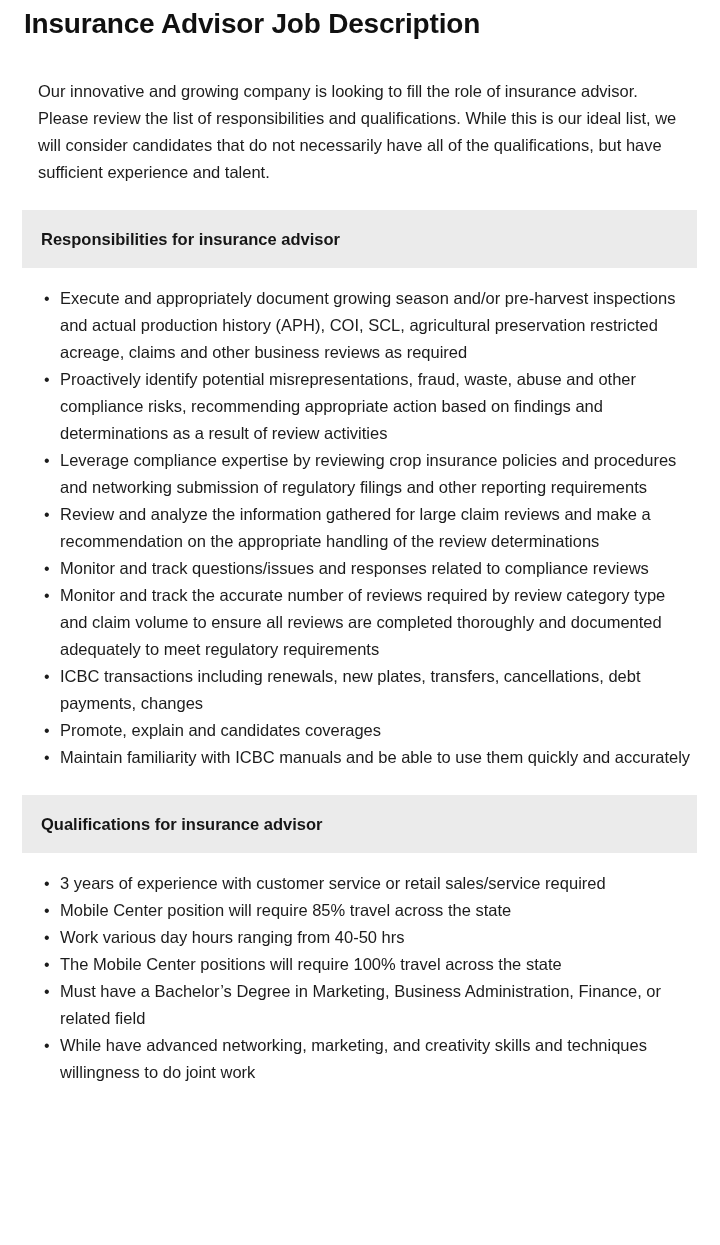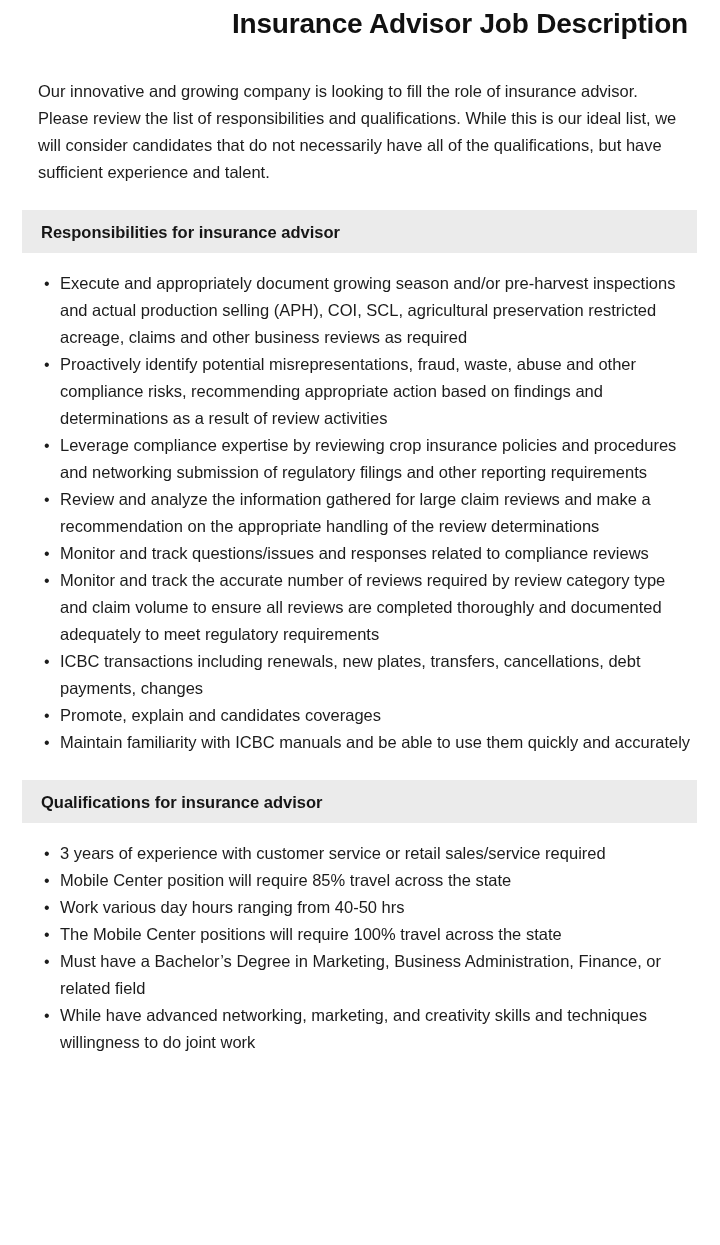--- a/index.html
+++ b/index.html
@@ -15,42 +15,42 @@
     overflow: hidden;
   }
   .page {
     width: 720px;
     box-sizing: border-box;
     padding: 0;
   }
   .doc-title {
     font-size: 28px;
     font-weight: bold;
-    text-align: right;
+    text-align: left;
     letter-spacing: -0.2px;
     color: #111111;
     margin: 0;
     padding: 6px 32px 0 24px;
     line-height: 36px;
   }
   .intro {
     margin: 14px;
     padding: 22px 23px 0 24px;
     font-size: 16.5px;
     line-height: 27px;
     color: #1c1c1c;
   }
   .section {
     margin: 0;
     padding: 0;
   }
   .section-header {
     margin: 24px 23px 0 22px;
     background: #ebebeb;
-    height: 43px;
+    height: 58px;
     display: flex;
     align-items: center;
     padding: 0 0 0 19px;
     box-sizing: border-box;
   }
   .section-header-label {
     font-size: 16.5px;
     font-weight: 600;
     color: #161616;
     line-height: 20px;
@@ -85,21 +85,21 @@
 
   <h1 class="doc-title">Insurance Advisor Job Description</h1>
 
   <p class="intro">Our innovative and growing company is looking to fill the role of insurance advisor. Please review the list of responsibilities and qualifications. While this is our ideal list, we will consider candidates that do not necessarily have all of the qualifications, but have sufficient experience and talent.</p>
 
   <div class="section">
     <div class="section-header">
       <span class="section-header-label">Responsibilities for insurance advisor</span>
     </div>
     <ul class="bullet-list">
-      <li>Execute and appropriately document growing season and/or pre-harvest inspections and actual production selling (APH), COI, SCL, agricultural preservation restricted acreage, claims and other business reviews as required</li>
+      <li>Execute and appropriately document growing season and/or pre-harvest inspections and actual production history (APH), COI, SCL, agricultural preservation restricted acreage, claims and other business reviews as required</li>
       <li>Proactively identify potential misrepresentations, fraud, waste, abuse and other compliance risks, recommending appropriate action based on findings and determinations as a result of review activities</li>
       <li>Leverage compliance expertise by reviewing crop insurance policies and procedures and networking submission of regulatory filings and other reporting requirements</li>
       <li>Review and analyze the information gathered for large claim reviews and make a recommendation on the appropriate handling of the review determinations</li>
       <li>Monitor and track questions/issues and responses related to compliance reviews</li>
       <li>Monitor and track the accurate number of reviews required by review category type and claim volume to ensure all reviews are completed thoroughly and documented adequately to meet regulatory requirements</li>
       <li>ICBC transactions including renewals, new plates, transfers, cancellations, debt payments, changes</li>
       <li>Promote, explain and candidates coverages</li>
       <li>Maintain familiarity with ICBC manuals and be able to use them quickly and accurately</li>
     </ul>
   </div>

